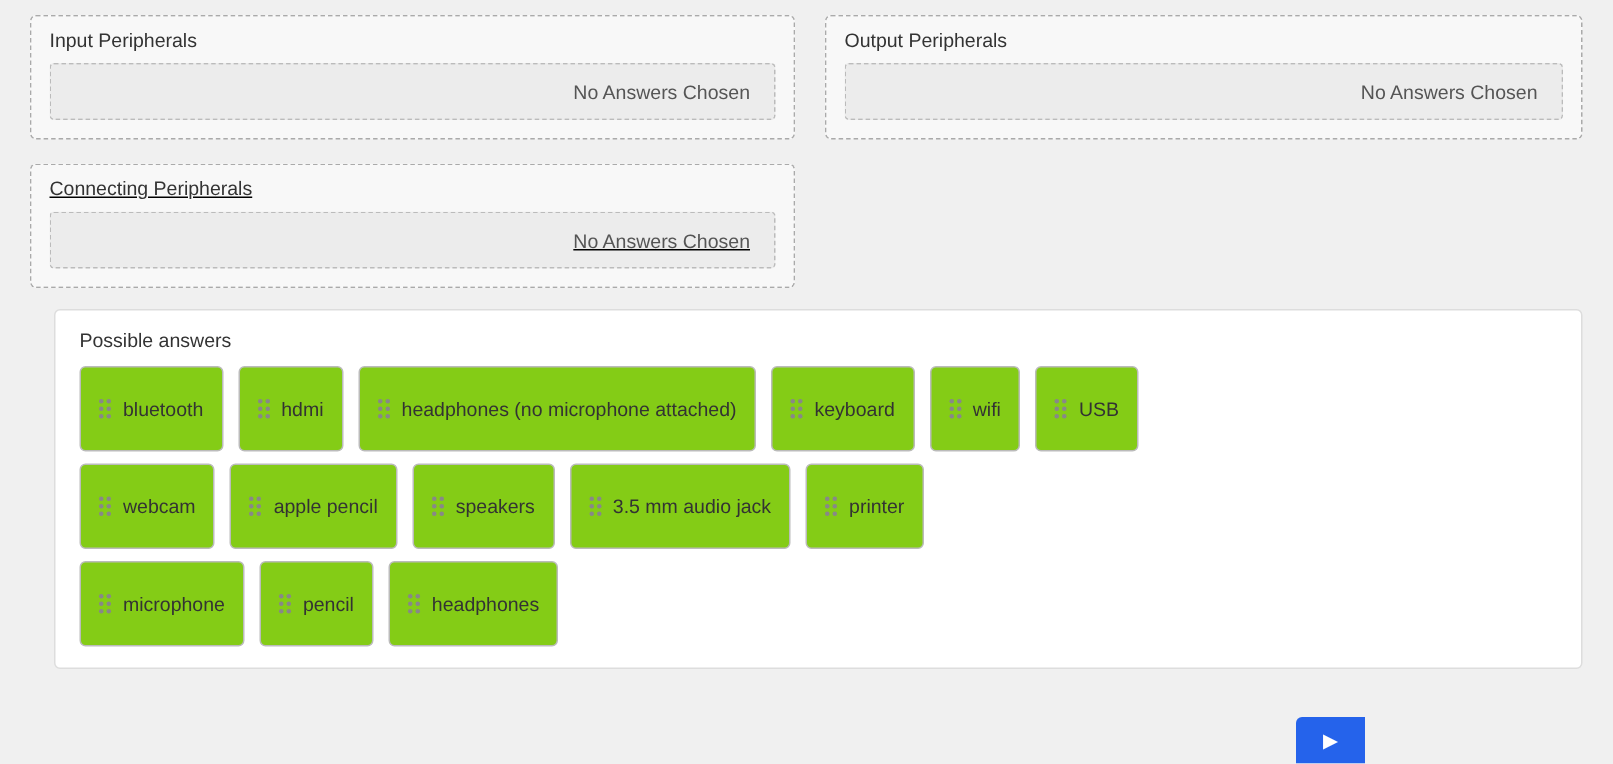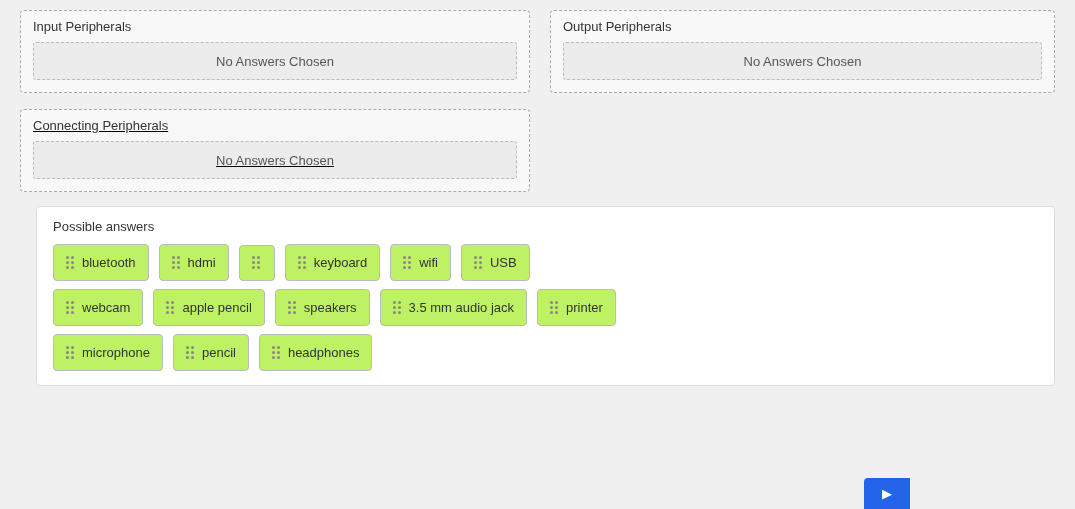--- a/index.html
+++ b/index.html
@@ -50,21 +50,21 @@
       border: 1.5px dashed #bbb;
       border-radius: 3px;
       background: #ececec;
       padding: 10px 16px;
       font-size: 13px;
       color: #555;
       text-align: center;
       min-height: 38px;
       display: flex;
       align-items: center;
-      justify-content: center;
+      justify-content: flex-end;
     }
 
     .connecting-section {
       margin-bottom: 14px;
       text-decoration: underline;
     }
 
     .connecting-box {
       width: 510px;
     }
@@ -96,22 +96,22 @@
       gap: 10px;
       align-items: center;
     }
 
     .answer-chip {
       display: inline-flex;
       align-items: center;
       gap: 6px;
       border: 1.5px solid #bbb;
       border-radius: 4px;
-      padding: 10px 12px;
-      background: #bef264;
+      padding: 20px 12px;
+      background: #84cc16;
       font-size: 13px;
       color: #333;
       cursor: grab;
       white-space: nowrap;
       user-select: none;
     }
 
     .drag-icon {
       display: inline-flex;
       flex-direction: column;
@@ -221,20 +221,21 @@
             <span class="drag-icon">
               <span class="drag-icon-dots">
                 <span class="drag-dot"></span>
                 <span class="drag-dot"></span>
                 <span class="drag-dot"></span>
                 <span class="drag-dot"></span>
                 <span class="drag-dot"></span>
                 <span class="drag-dot"></span>
               </span>
             </span>
+            <span>headphones (no microphone attached)</span>
           </div>
           <div class="answer-chip">
             <span class="drag-icon">
               <span class="drag-icon-dots">
                 <span class="drag-dot"></span>
                 <span class="drag-dot"></span>
                 <span class="drag-dot"></span>
                 <span class="drag-dot"></span>
                 <span class="drag-dot"></span>
                 <span class="drag-dot"></span>

